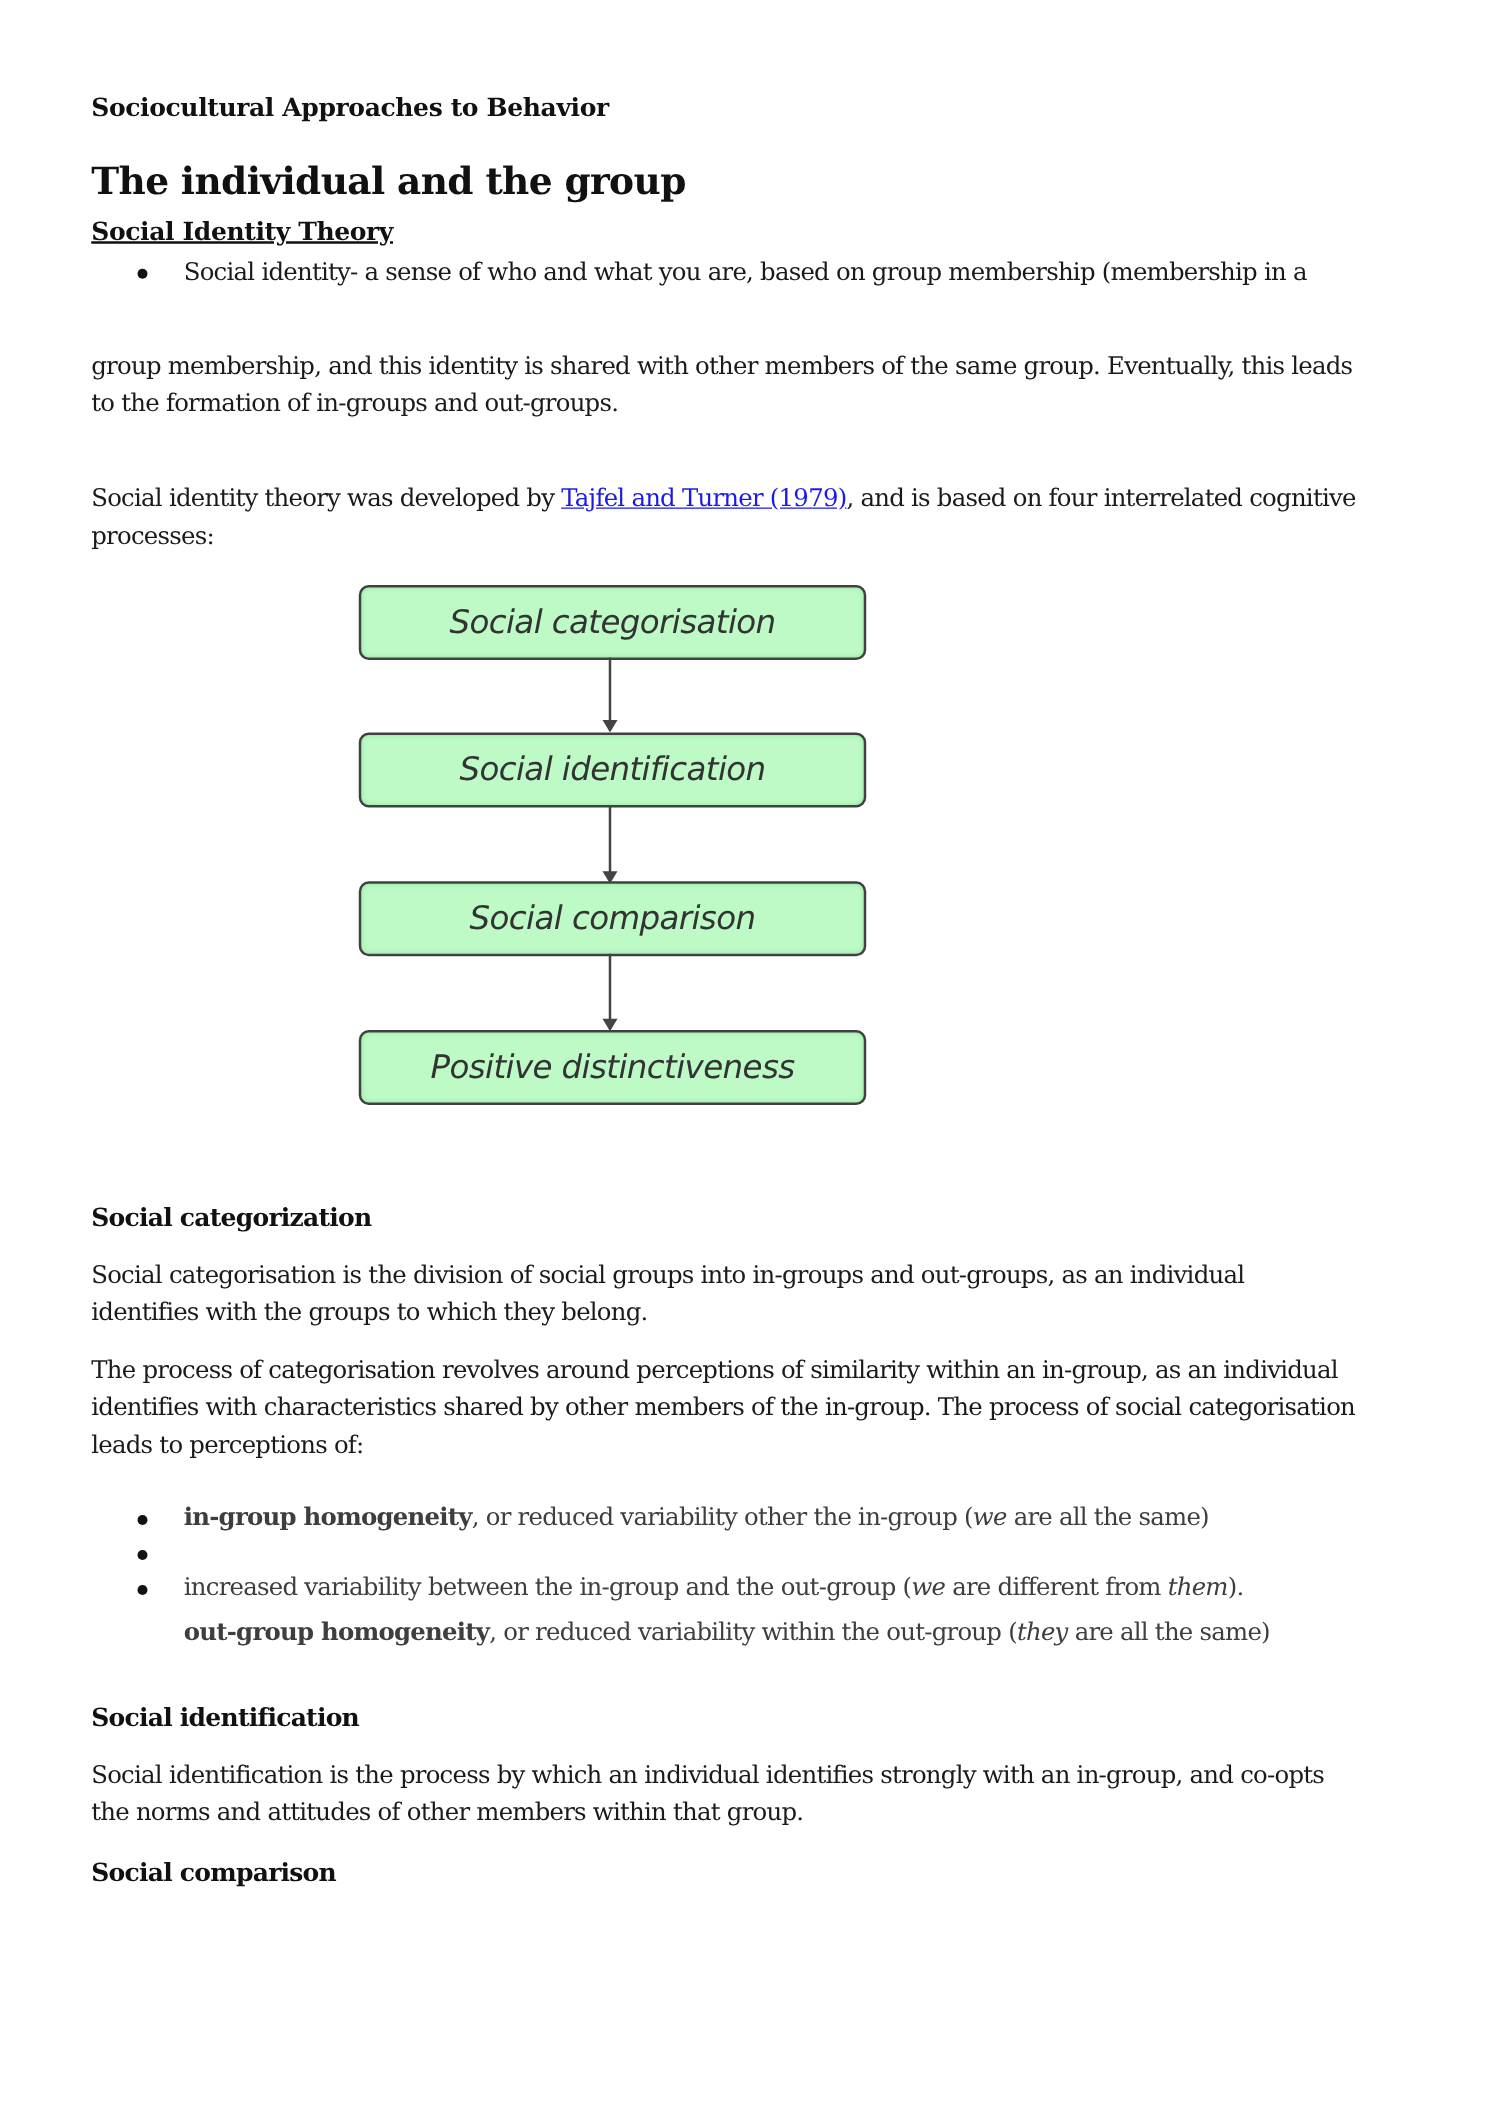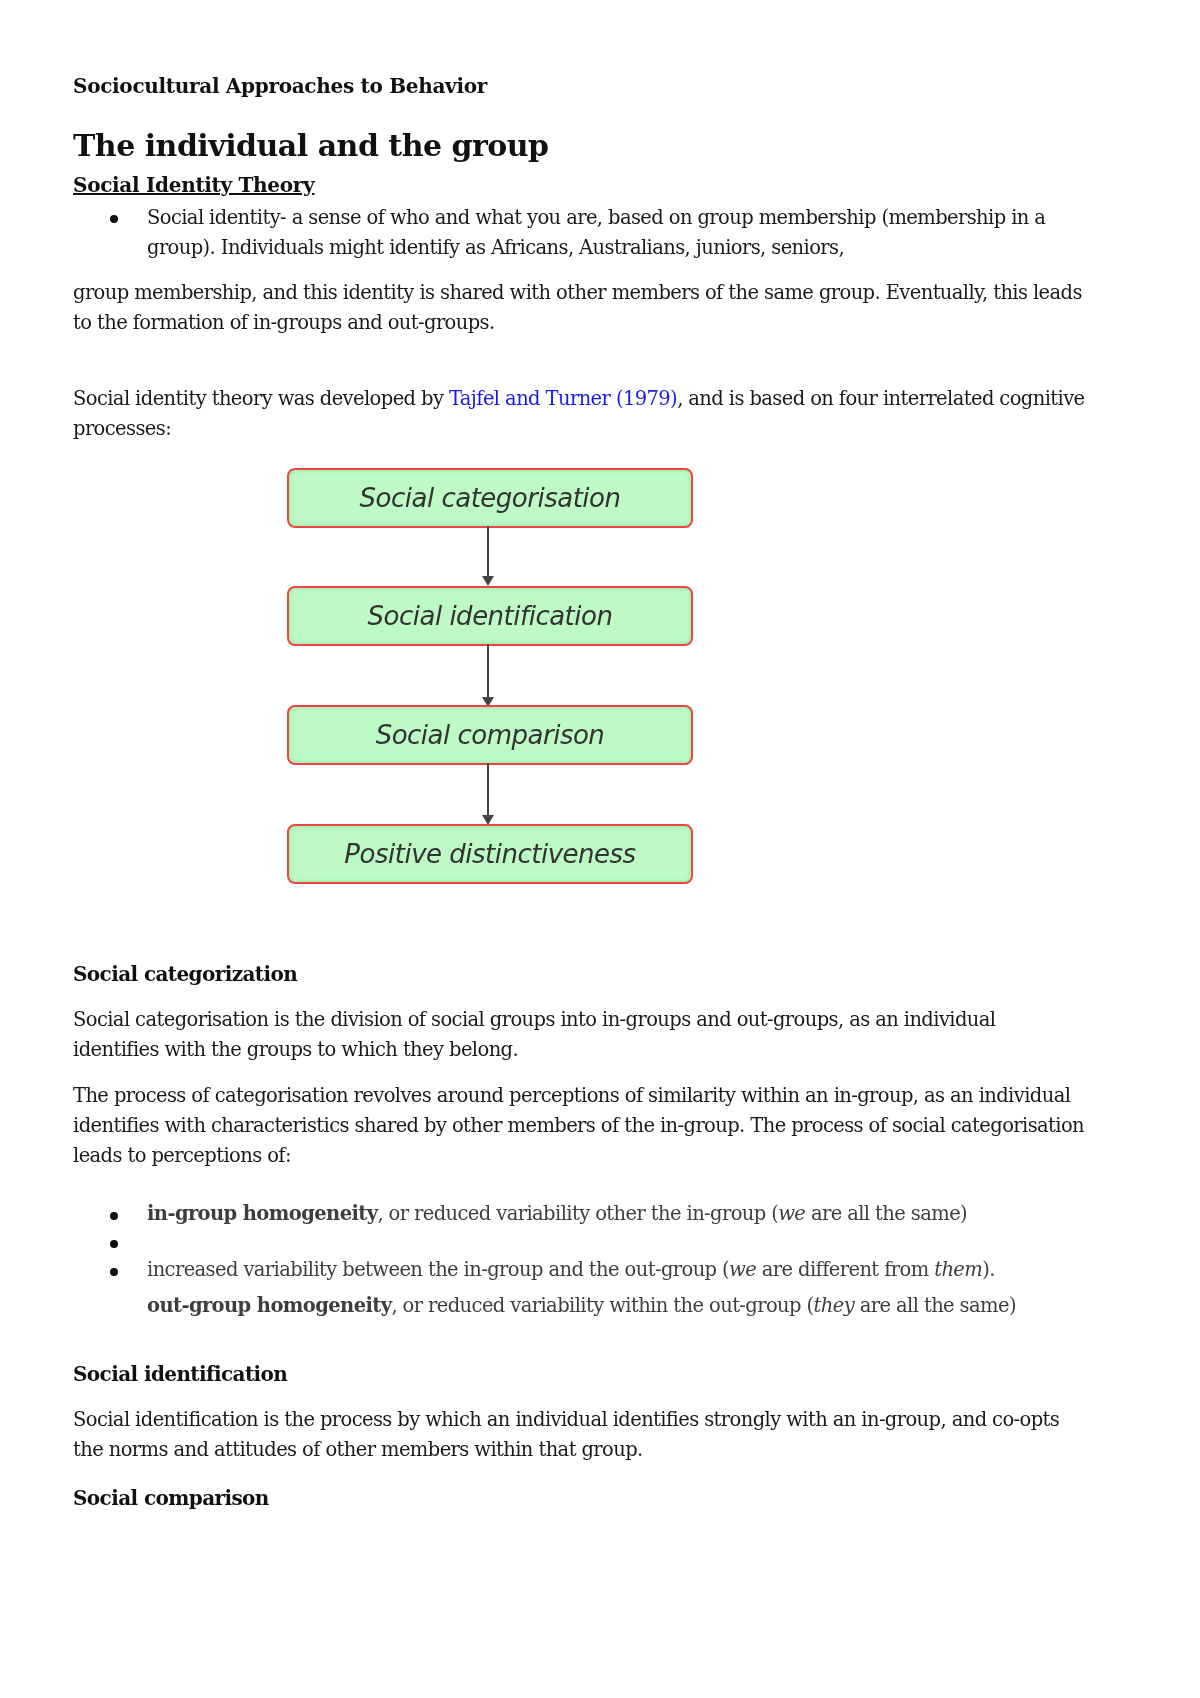--- a/index.html
+++ b/index.html
@@ -9,27 +9,27 @@
     color: #111111;
   }
   .page { position: absolute; left: 0; top: 0; width: 1200px; height: 1698px; background: #fff; }
   .abs { position: absolute; }
   .doc-title { left: 73px; top: 74px; font-size: 20px; font-weight: bold; letter-spacing: -0.3px; }
   .h1 { left: 73px; top: 128px; font-size: 30px; font-weight: bold; letter-spacing: -0.5px; }
   .h2u { left: 73px; top: 173px; font-size: 20px; font-weight: bold; text-decoration: underline; letter-spacing: -0.3px; }
   .body-text { font-size: 19.5px; line-height: 30px; letter-spacing: -0.6px; color: #1a1a1a; }
   .bullet-dot { width: 8px; height: 8px; border-radius: 50%; background: #111; }
   .para { left: 73px; width: 1080px; }
-  .link { color: #1a1ae6; cursor: pointer; }
+  .link { color: #1a1ae6; text-decoration: underline; cursor: pointer; }
   .sec-h { left: 73px; font-size: 20px; font-weight: bold; letter-spacing: -0.6px; }
   .gray { color: #3e3e3e; }
   .diagram { left: 287px; top: 468px; width: 404px; height: 415px; }
   .box {
     position: absolute; left: 0; width: 402px; height: 56px;
-    background: #bdfac6; border: 2px solid #ef4444; border-radius: 8px;
+    background: #bdfac6; border: 2px solid #404040; border-radius: 8px;
     box-shadow: inset 0 0 4px rgba(90,200,110,0.45);
     display: flex; align-items: center; justify-content: center;
     font-family: "DejaVu Sans", sans-serif; font-size: 26px; color: #333;
     letter-spacing: -0.5px; font-style: italic; font-weight: 300;
   }
   .arrow { position: absolute; left: 200px; width: 2px; background: #444; }
   .arrow::after {
     content: ""; position: absolute; left: -5px; bottom: -2px;
     border-left: 6px solid transparent; border-right: 6px solid transparent;
     border-top: 10px solid #444;
@@ -40,21 +40,20 @@
 
 <div class="page">
 
   <div class="abs doc-title">Sociocultural Approaches to Behavior</div>
   <div class="abs h1">The individual and the group</div>
   <div class="abs h2u">Social Identity Theory</div>
 
   <div class="abs bullet-dot" style="left:110px; top:215px;"></div>
   <div class="abs body-text" style="left:147px; top:203px; width:1000px;">
     <div>Social identity- a sense of who and what you are, based on group membership (membership in a</div>
-    <div>group). Individuals might identify as Africans, Australians, juniors, seniors,</div>
   </div>
 
   <div class="abs body-text para" style="top:278px;">
     <div>group membership, and this identity is shared with other members of the same group. Eventually, this leads</div>
     <div>to the formation of in-groups and out-groups.</div>
   </div>
 
   <div class="abs body-text para" style="top:384px;">
     <div>
       <span>Social identity theory was developed by </span><span class="link">Tajfel and Turner (1979)</span><span>, and is based on four interrelated cognitive</span>

